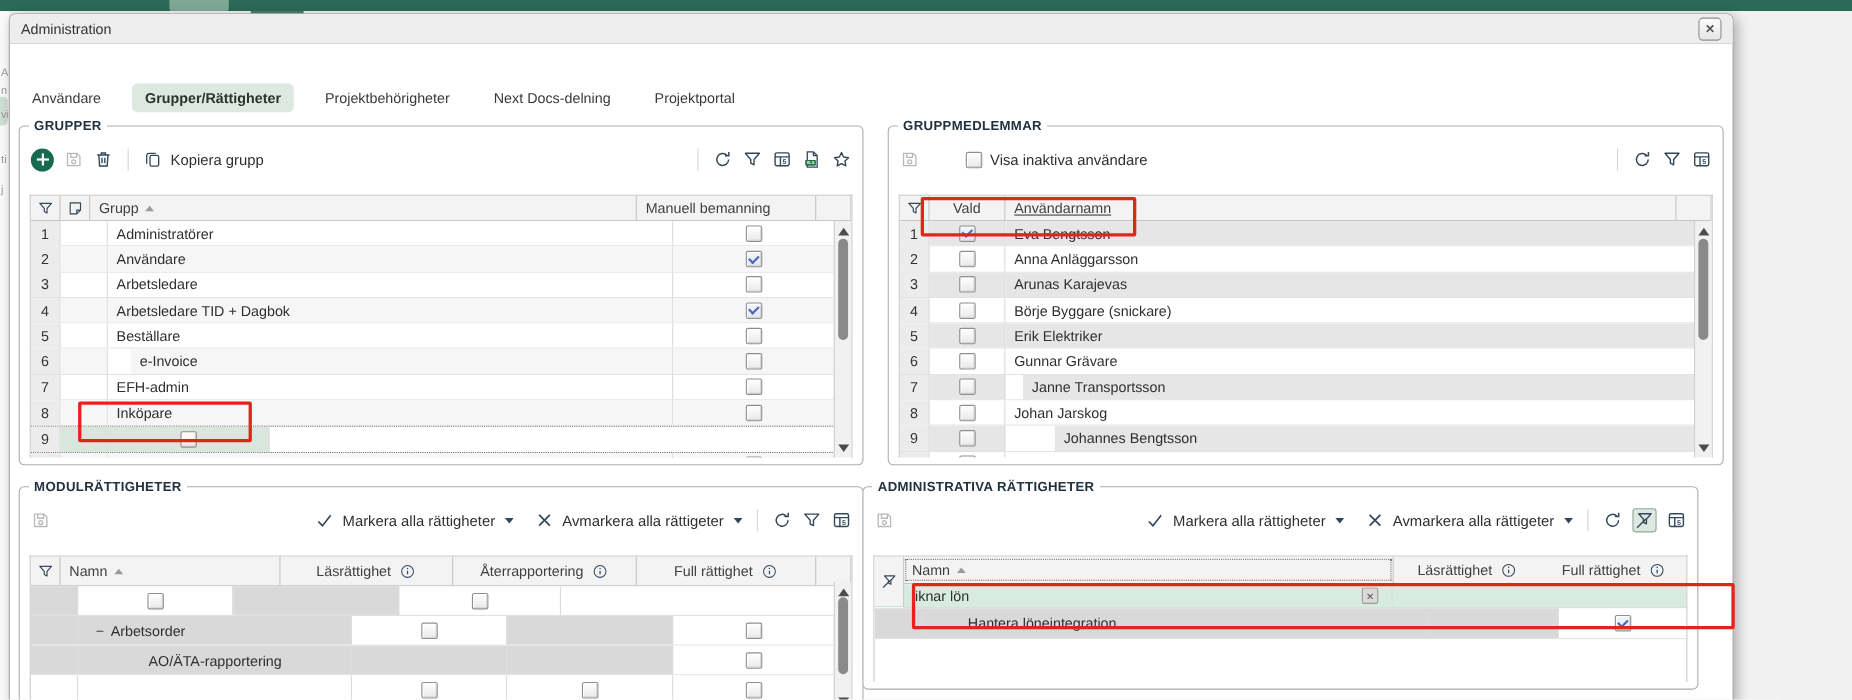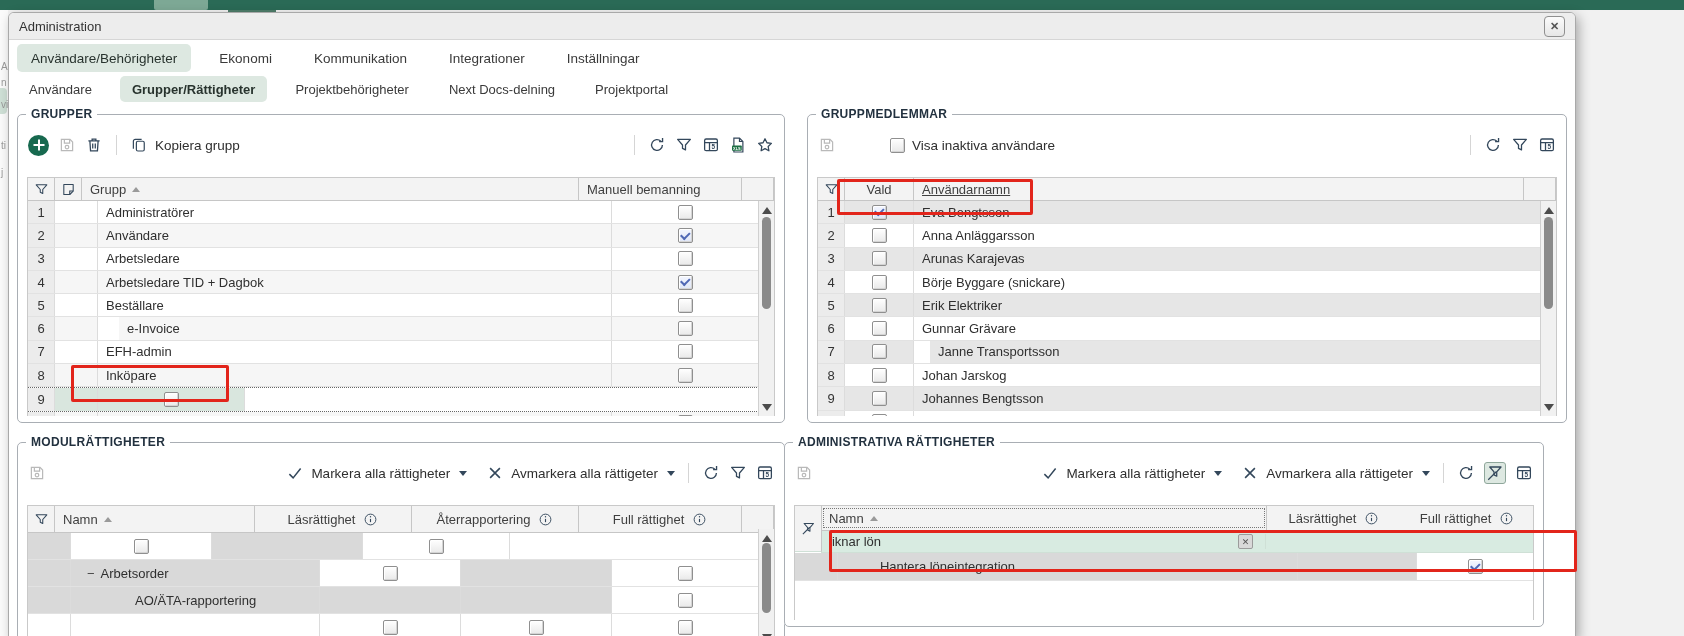--- a/index.html
+++ b/index.html
@@ -101,27 +101,20 @@
       <span class="bg-frag" style="top: 90px;">vi</span>
       <span class="bg-frag" style="top: 131px;">ti</span>
       <span class="bg-frag" style="top: 158px;">j</span>
     </div>
 
   <div class="dialog">
     <div class="titlebar">
       <span class="title">Administration</span>
       <div class="close-btn">✕</div>
     </div>
-    <div class="tabs tabs1" id="tabs1">
-        <div class="tab active">Användare/Behörigheter</div>
-        <div class="tab">Ekonomi</div>
-        <div class="tab">Kommunikation</div>
-        <div class="tab">Integrationer</div>
-        <div class="tab">Inställningar</div>
-      </div>
     <div class="tabs tabs2" id="tabs2">
         <div class="tab">Användare</div>
         <div class="tab active">Grupper/Rättigheter</div>
         <div class="tab">Projektbehörigheter</div>
         <div class="tab">Next Docs-delning</div>
         <div class="tab">Projektportal</div>
       </div>
 
     <fieldset class="panel" style="left:8px;top:94px;width:766px;height:314px;">
       <legend>GRUPPER</legend>
@@ -305,21 +298,21 @@
     <fieldset class="panel" style="left:798px;top:94px;width:758px;height:314px;">
       <legend>GRUPPMEDLEMMAR</legend>
       <div class="tb" id="tb-medlemmar">
           <span class="icon disabled">
             <svg viewBox="0 0 24 24">
               <path d="M4.5 4.5h11.5l3.5 3.5v11.5h-15z" fill="none" stroke="currentColor" stroke-width="1.6"></path>
               <path d="M8.5 4.5v5h7v-5" fill="none" stroke="currentColor" stroke-width="1.6"></path>
               <circle cx="12" cy="14.8" r="2.4" fill="none" stroke="currentColor" stroke-width="1.6"></circle>
             </svg>
           </span>
-          <div style="display: flex; align-items: center; gap: 7px; margin-left: 12px; padding-left: 33px;">
+          <div style="display: flex; align-items: center; gap: 7px; margin-left: 0; padding-left: 33px;">
             <span class="cb"></span>
             <span class="tb-label">Visa inaktiva användare</span>
           </div>
           <div class="spacer"></div>
           <div class="sep"></div>
           <span class="icon">
             <svg viewBox="0 0 24 24">
               <path d="M19.2 12a7.2 7.2 0 1 1-2.1-5.1" fill="none" stroke="currentColor" stroke-width="1.8"></path>
               <path d="M19.4 2.8v4.6h-4.6" fill="none" stroke="currentColor" stroke-width="1.8"></path>
             </svg>
@@ -409,21 +402,21 @@
               <div class="g-cell cbc" style="width: 68px; flex: 0 0 auto;">
                 <span class="cb"></span>
               </div>
               <div class="g-cell" style="flex: 1 1 0%;">Johan Jarskog</div>
             </div>
             <div class="g-row" style="height: 22.3px;">
               <div class="g-cell num" style="width: 26px; flex: 0 0 auto;">9</div>
               <div class="g-cell cbc" style="width: 68px; flex: 0 0 auto;">
                 <span class="cb"></span>
               </div>
-              <div class="g-cell" style="flex: 1 1 0%;">Johannes Bengtsson</div>
+              <div class="g-cell" style="flex: 1 1 0%; margin-left: 45px;">Johannes Bengtsson</div>
             </div>
             <div class="g-row" style="height: 22.3px;">
               <div class="g-cell num" style="width: 26px; flex: 0 0 auto;">10</div>
               <div class="g-cell cbc" style="width: 68px; flex: 0 0 auto;">
                 <span class="cb"></span>
               </div>
               <div class="g-cell" style="flex: 1 1 0%;">Kalle Kakelläggare</div>
             </div>
           </div>
           <div class="scrollbar">

